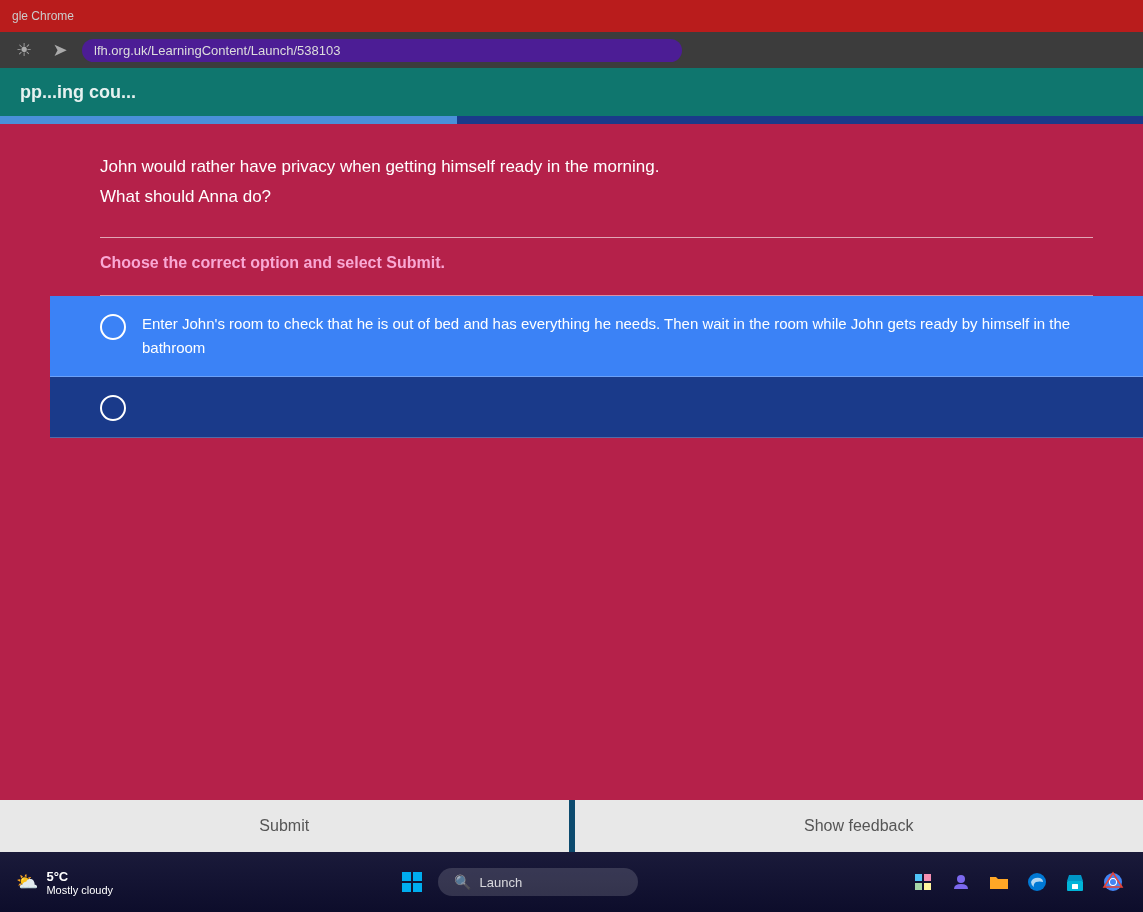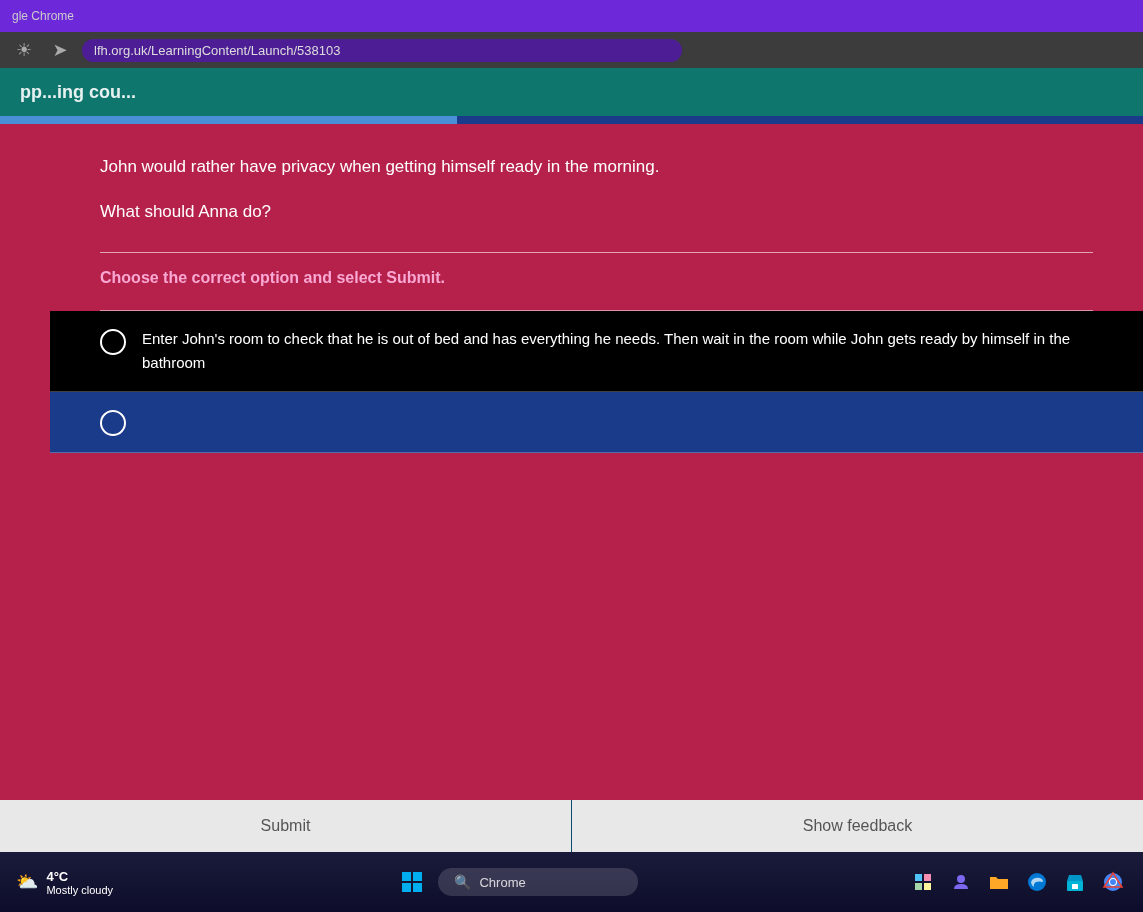--- a/index.html
+++ b/index.html
@@ -23,21 +23,21 @@
 
     
     .browser-frame {
       position: absolute;
       top: 0; left: 0;
       width: 100%;
       z-index: 10;
     }
 
     .browser-titlebar {
-      background: #6d28d9;
+      background: #b91c1c;
       height: 32px;
       display: flex;
       align-items: center;
       padding: 0 12px;
     }
 
     .browser-titlebar-text {
       color: #ccc;
       font-size: 12px;
     }
@@ -120,21 +120,21 @@
       padding: 30px 50px 20px 100px;
       display: flex;
       flex-direction: column;
       gap: 0;
     }
 
     .question-text {
       color: white;
       font-size: 17px;
       line-height: 1.5;
-      margin-bottom: 19px;
+      margin-bottom: 4px;
     }
 
     .question-sub {
       color: white;
       font-size: 17px;
       line-height: 1.5;
       margin-bottom: 28px;
     }
 
     .divider {
@@ -214,21 +214,21 @@
       align-items: center;
       justify-content: center;
       font-size: 16px;
       color: #555;
       cursor: pointer;
       border: none;
       background: transparent;
     }
 
     .bottom-btn:first-child {
-      border-right: 1px solid #0c4a6e;
+      border-right: 6px solid #0c4a6e;
     }
 
     
     .taskbar {
       position: absolute;
       bottom: 0;
       left: 0;
       width: 100%;
       height: 60px;
       background: linear-gradient(to bottom, #1a1a3a, #0d0d2b);
@@ -372,21 +372,21 @@
   <div class="quiz-area">
     <p class="question-text">John would rather have privacy when getting himself ready in the morning.</p>
     <p class="question-sub">What should Anna do?</p>
     <hr class="divider">
     <p class="instruction-text">Choose the correct option and select Submit.</p>
     <hr class="divider2">
 
     <div class="options-section">
 
 
-      <div class="option" style="background: #000000; margin-left: -50px; padding-left: 50px; margin-right: -50px; padding-right: 20px;">
+      <div class="option" style="background: #3b82f6; margin-left: -50px; padding-left: 50px; margin-right: -50px; padding-right: 20px;">
         <div class="radio-circle"></div>
         <span class="option-text">Enter John's room to check that he is out of bed and has everything he needs. Then wait in the room while John gets ready by himself in the bathroom</span>
       </div>
 
       <div class="option">
         <div class="radio-circle"></div>
       </div>
     </div>
   </div>
 </div>
@@ -394,39 +394,39 @@
 <div class="bottom-toolbar">
   <button class="bottom-btn">Submit</button>
   <button class="bottom-btn">Show feedback</button>
 </div>
 
 <div class="taskbar">
 
   <div style="display:flex;align-items:center;gap:4px;">
     <span class="weather-icon">⛅</span>
     <div class="taskbar-weather">
-      <span class="temp">4°C</span>
+      <span class="temp">5°C</span>
       <span>Mostly cloudy</span>
     </div>
   </div>
 
   <div class="taskbar-center">
 
     <div class="windows-btn">
       <svg class="windows-logo" viewBox="0 0 20 20">
         <rect x="0" y="0" width="9" height="9" fill="#00adef"></rect>
         <rect x="11" y="0" width="9" height="9" fill="#00adef"></rect>
         <rect x="0" y="11" width="9" height="9" fill="#00adef"></rect>
         <rect x="11" y="11" width="9" height="9" fill="#00adef"></rect>
       </svg>
     </div>
 
     <div class="search-bar">
       <span class="search-icon-task">🔍</span>
-      <span class="search-text-task">Chrome</span>
+      <span class="search-text-task">Launch</span>
     </div>
   </div>
 
   <div class="taskbar-icons">
     <div class="taskbar-icon">
       <svg width="20" height="20" viewBox="0 0 20 20">
         <rect x="2" y="2" width="7" height="7" fill="#4fc3f7"></rect>
         <rect x="11" y="2" width="7" height="7" fill="#f48fb1"></rect>
         <rect x="2" y="11" width="7" height="7" fill="#a5d6a7"></rect>
         <rect x="11" y="11" width="7" height="7" fill="#fff59d"></rect>

